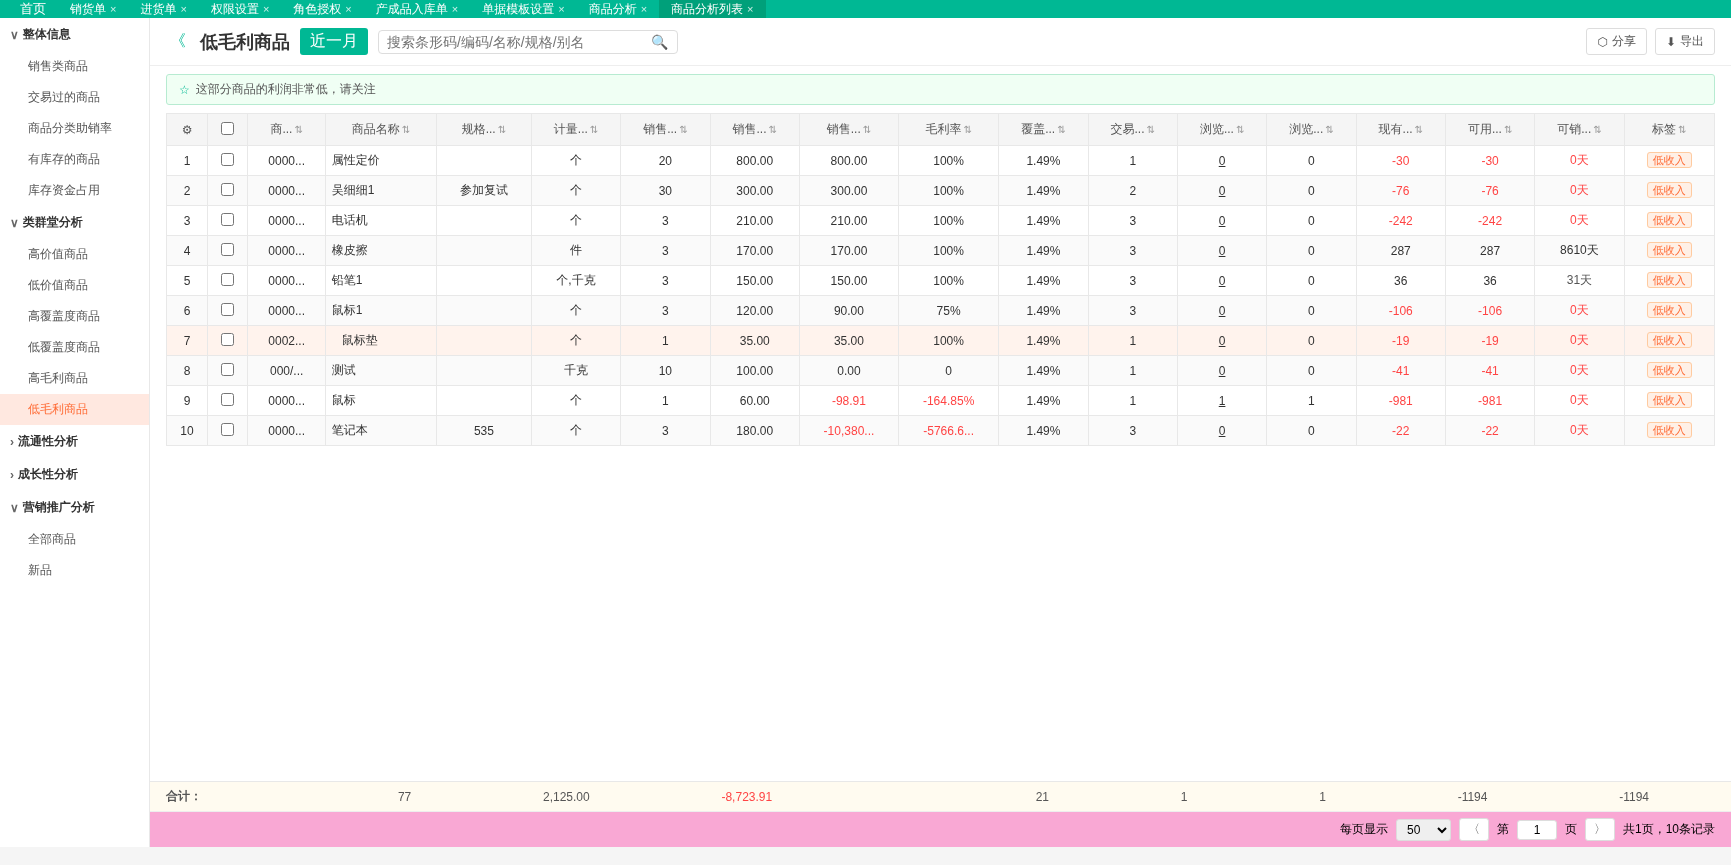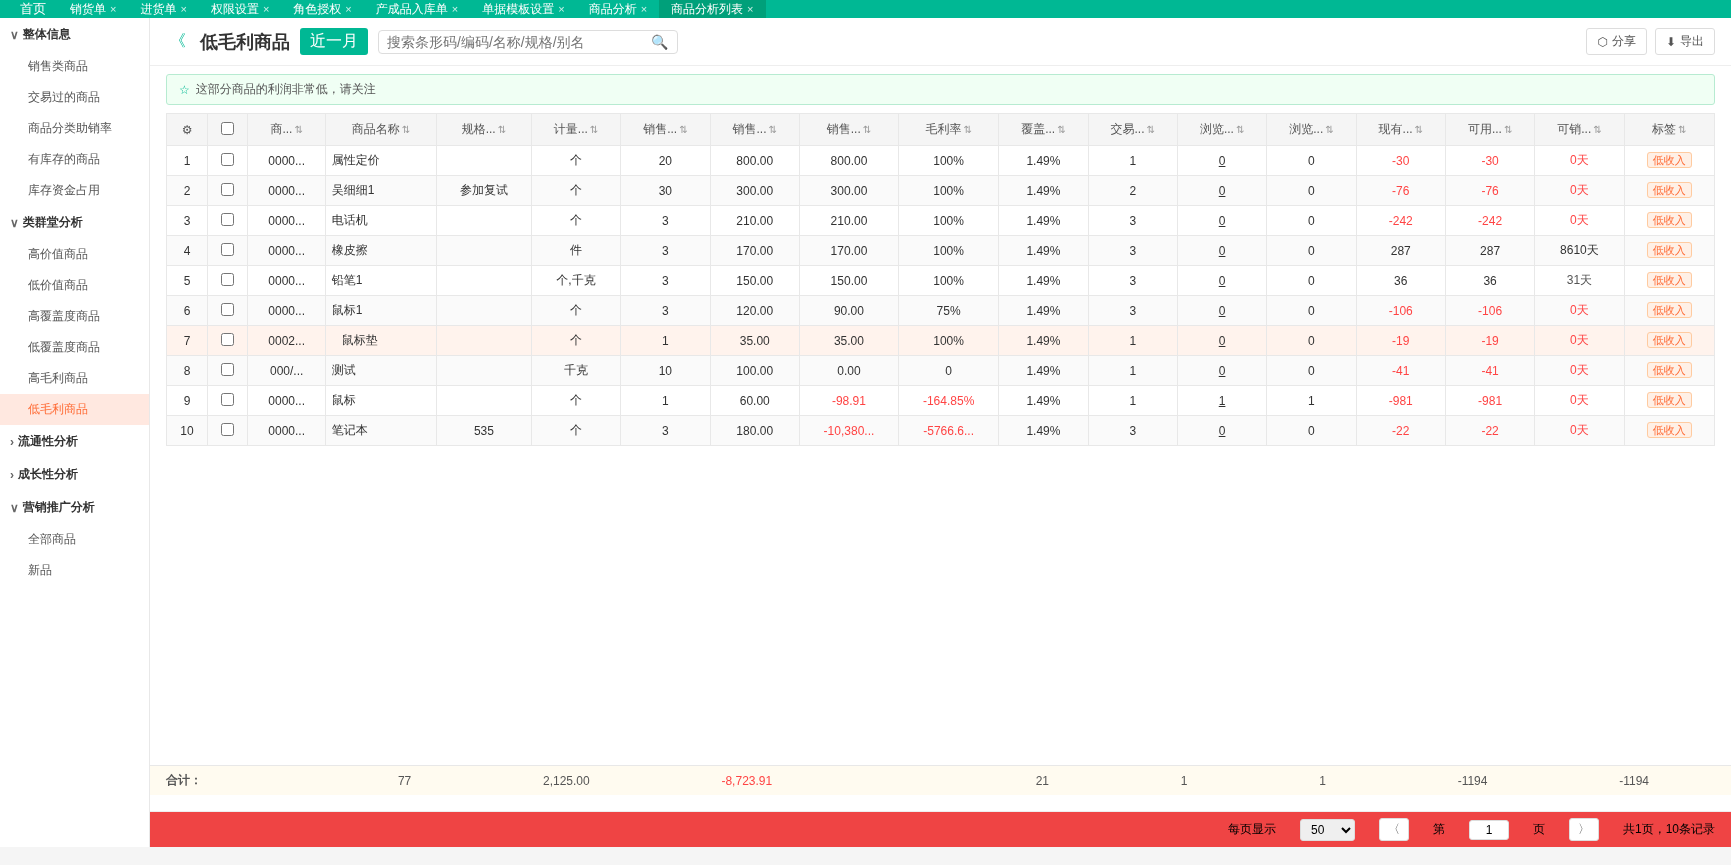--- a/index.html
+++ b/index.html
@@ -185,24 +185,23 @@
     }
     .footer-label { font-weight: bold; padding-right: 10px; }
 
     
     .pagination-bar {
       display: flex;
       align-items: center;
       justify-content: flex-end;
       padding: 6px 16px;
       border-top: 1px solid #eee;
-      background: #ef4444;
-      gap: 24px;
+      background: #f9a8d4;
+      gap: 8px;
       font-size: 12px;
-      margin-top: 16px;
     }
     .pagination-bar select {
       border: 1px solid #ddd;
       padding: 2px 6px;
       border-radius: 3px;
       font-size: 12px;
     }
     .pg-btn {
       border: 1px solid #ddd;
       background: #fff;

